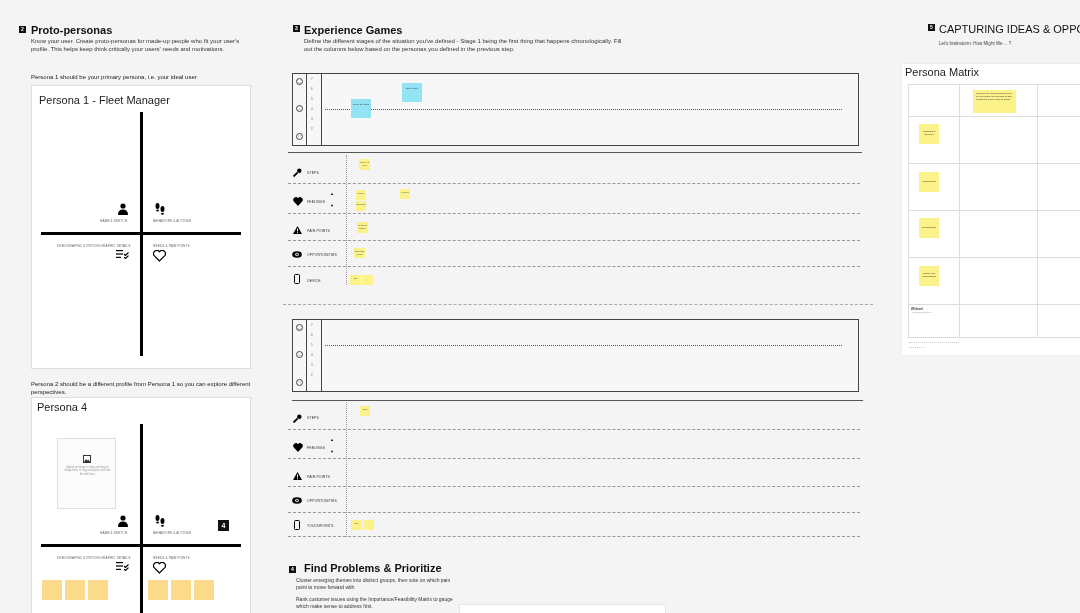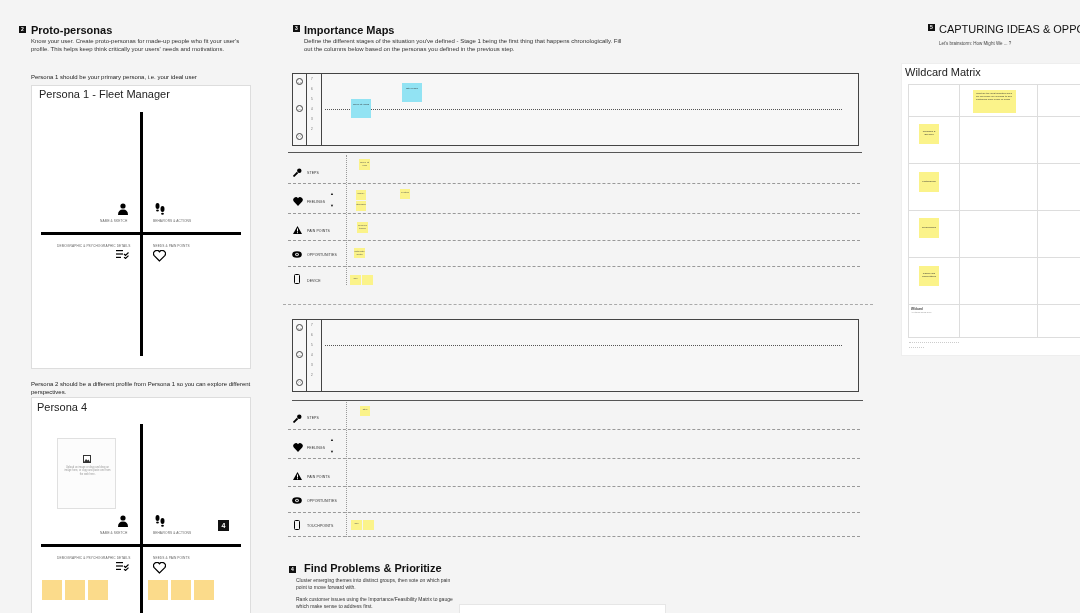--- a/index.html
+++ b/index.html
@@ -36,21 +36,21 @@
 </style>
 </head>
 <body>
 
 <div class="num-badge" style="left:19px;top:26px;">2</div>
 <div class="sec-title" style="left:31px;top:24px;">Proto-personas</div>
 <div class="sec-desc" style="left:31px;top:38px;width:222px;">Know your user. Create proto-personas for made-up people who fit your user's profile. This helps keep think critically your users' needs and motivations.</div>
 <div class="note-label" style="left:31px;top:74px;">Persona 1 should be your primary persona, i.e. your ideal user</div>
 
 <div class="card" style="left:31px;top:85px;width:220px;height:284px;">
-  <div class="card-title" style="left:7px;top:2px;">Persona 1 - Fleet Manager</div>
+  <div class="card-title" style="left:7px;top:8px;">Persona 1 - Fleet Manager</div>
   <div class="vbar" style="left:108px;top:26px;height:244px;"></div>
   <div class="hbar" style="left:9px;top:146px;width:200px;"></div>
 
   <div class="q-icon" style="left:86px;top:117px;">
     <svg width="10" height="12" viewBox="0 0 10 12">
         <circle cx="5" cy="3" r="2.6" fill="#000"></circle>
         <path d="M0 12 Q0 6.5 5 6.5 Q10 6.5 10 12 Z" fill="#000"></path>
       </svg>
   </div>
   <div class="q-label" style="left:68px;top:133px;">NAME &amp; SKETCH</div>
@@ -134,21 +134,21 @@
 
   <div class="sticky-o" style="left:10px;top:182px;width:20px;height:20px;"></div>
   <div class="sticky-o" style="left:33px;top:182px;width:20px;height:20px;"></div>
   <div class="sticky-o" style="left:56px;top:182px;width:20px;height:20px;"></div>
   <div class="sticky-o" style="left:116px;top:182px;width:20px;height:20px;"></div>
   <div class="sticky-o" style="left:139px;top:182px;width:20px;height:20px;"></div>
   <div class="sticky-o" style="left:162px;top:182px;width:20px;height:20px;"></div>
 </div>
 
 <div class="num-badge" style="left:293px;top:25px;">3</div>
-<div class="sec-title" style="left:304px;top:24px;">Importance Maps</div>
+<div class="sec-title" style="left:304px;top:24px;">Experience Games</div>
 <div class="sec-desc" style="left:304px;top:38px;width:320px;">Define the different stages of the situation you've defined - Stage 1 being the first thing that happens chronologically.  Fill out the columns below based on the personas you defined in the previous step.</div>
 
 <div class="emap-box" style="left:292px;top:73px;width:567px;height:73px;">
   <div class="emap-col1">
     <div class="face" style="top:4px;">◡</div>
     <div class="face" style="top:31px;">–</div>
     <div class="face" style="top:59px;">◠</div>
   </div>
   <div class="emap-col2">
     <div class="tick" style="top:3px;">7</div>
@@ -296,21 +296,21 @@
 <div class="sec-title" style="left:304px;top:562px;">Find Problems &amp; Prioritize</div>
 <div class="sec-desc" style="left:296px;top:577px;width:160px;font-size:5px;line-height:6.5px;">Cluster emerging themes into distinct groups, then vote on which pain point to move forward with.</div>
 <div class="sec-desc" style="left:296px;top:596px;width:160px;font-size:5px;line-height:6.5px;">Rank customer issues using the Importance/Feasibility Matrix to gauge which make sense to address first.</div>
 <div class="abs" style="left:459px;top:604px;width:207px;height:12px;background:#fff;border:1px solid #e6e6e6;"></div>
 
 <div class="num-badge" style="left:928px;top:24px;">5</div>
 <div class="abs" style="left:939px;top:23px;font-size:11px;color:#111;white-space:nowrap;">CAPTURING IDEAS &amp; OPPORT</div>
 <div class="abs" style="left:939px;top:41px;font-size:4.5px;color:#444;white-space:nowrap;">Let's brainstorm: How Might We ... ?</div>
 
 <div class="matrix" style="left:901px;top:63px;width:190px;height:293px;">
-  <div class="abs" style="left:3px;top:2px;font-size:11px;color:#222;">Wildcard Matrix</div>
+  <div class="abs" style="left:3px;top:2px;font-size:11px;color:#222;">Persona Matrix</div>
 
   <div class="mcell" style="left:6px;top:20px;width:52px;height:33px;"></div>
   <div class="mcell" style="left:57px;top:20px;width:79px;height:33px;">
     <div class="sticky-y" style="left:13px;top:5px;width:43px;height:23px;font-size:2.4px;line-height:3px;text-align:left;padding:2px 3px;color:#333;">What are the most impactful ways we can knock our unicorns to give customers more peace of mind?</div>
   </div>
   <div class="mcell" style="left:135px;top:20px;width:60px;height:33px;"></div>
 
   <div class="mcell" style="left:6px;top:52px;width:52px;height:48px;">
     <div class="mcell-cap">· · · · ·</div>
     <div class="sticky-y" style="left:10px;top:7px;width:20px;height:20px;font-size:2.4px;padding-top:6px;color:#333;">Programs &amp; Services</div>

